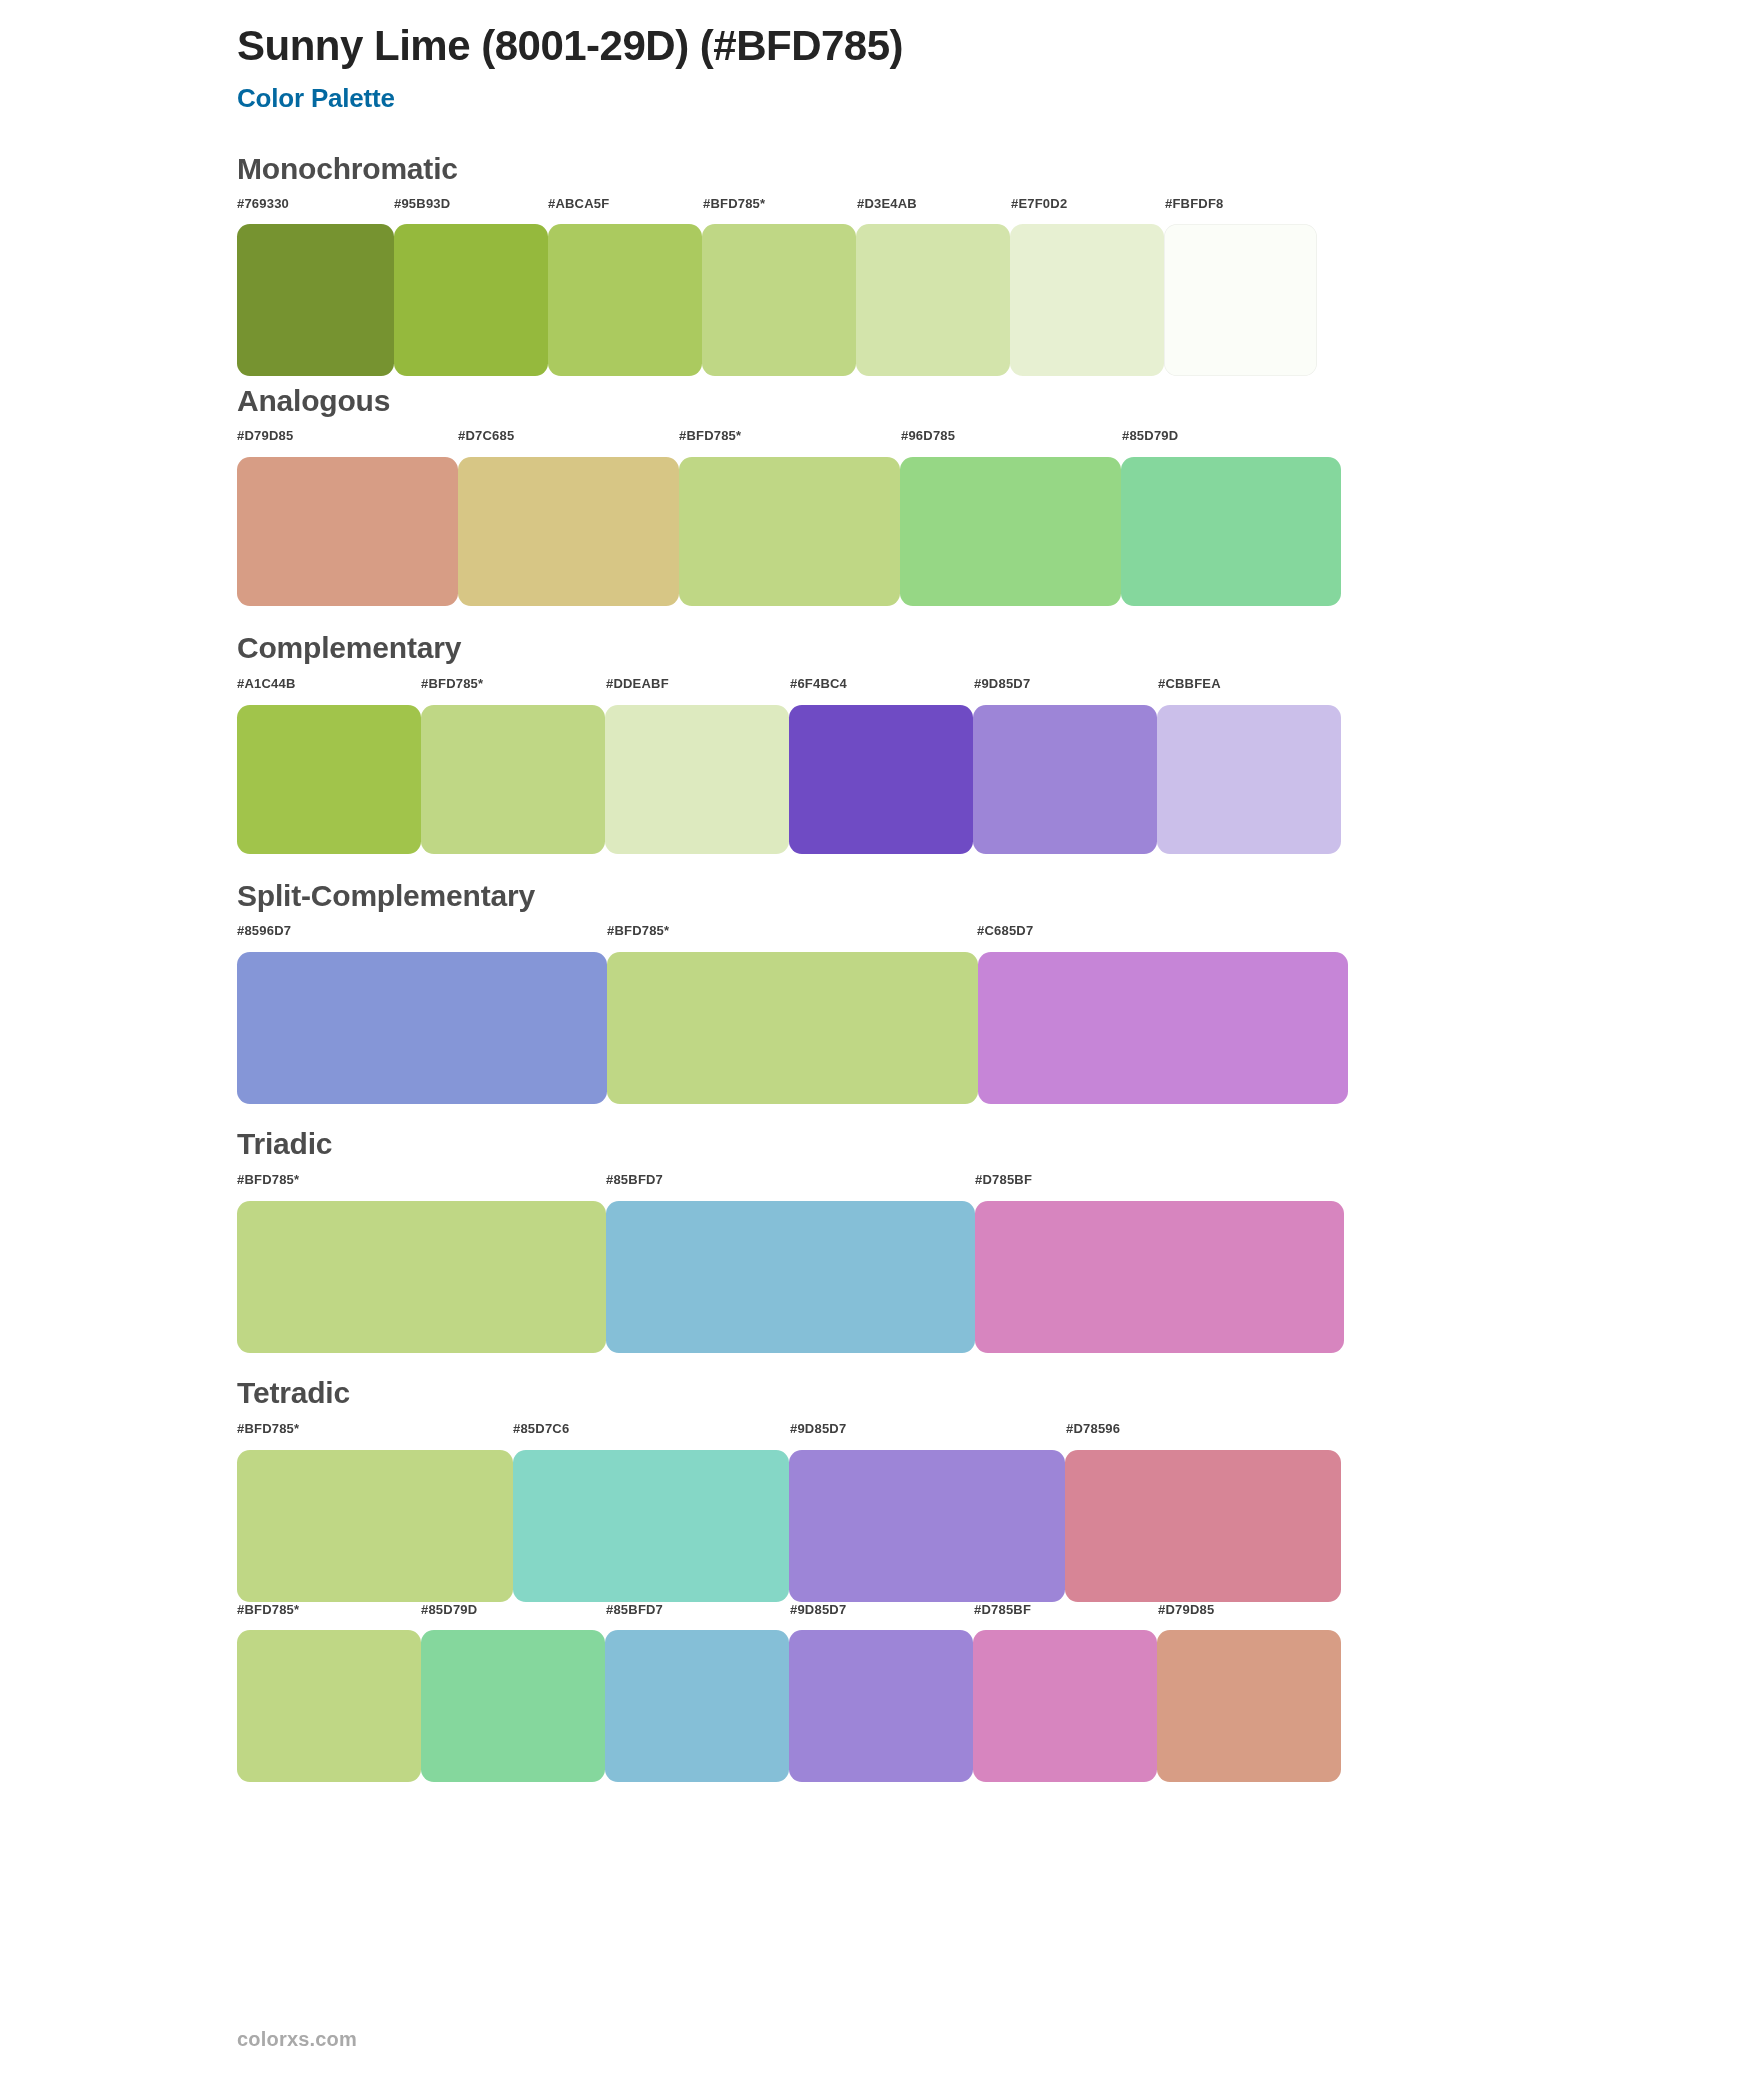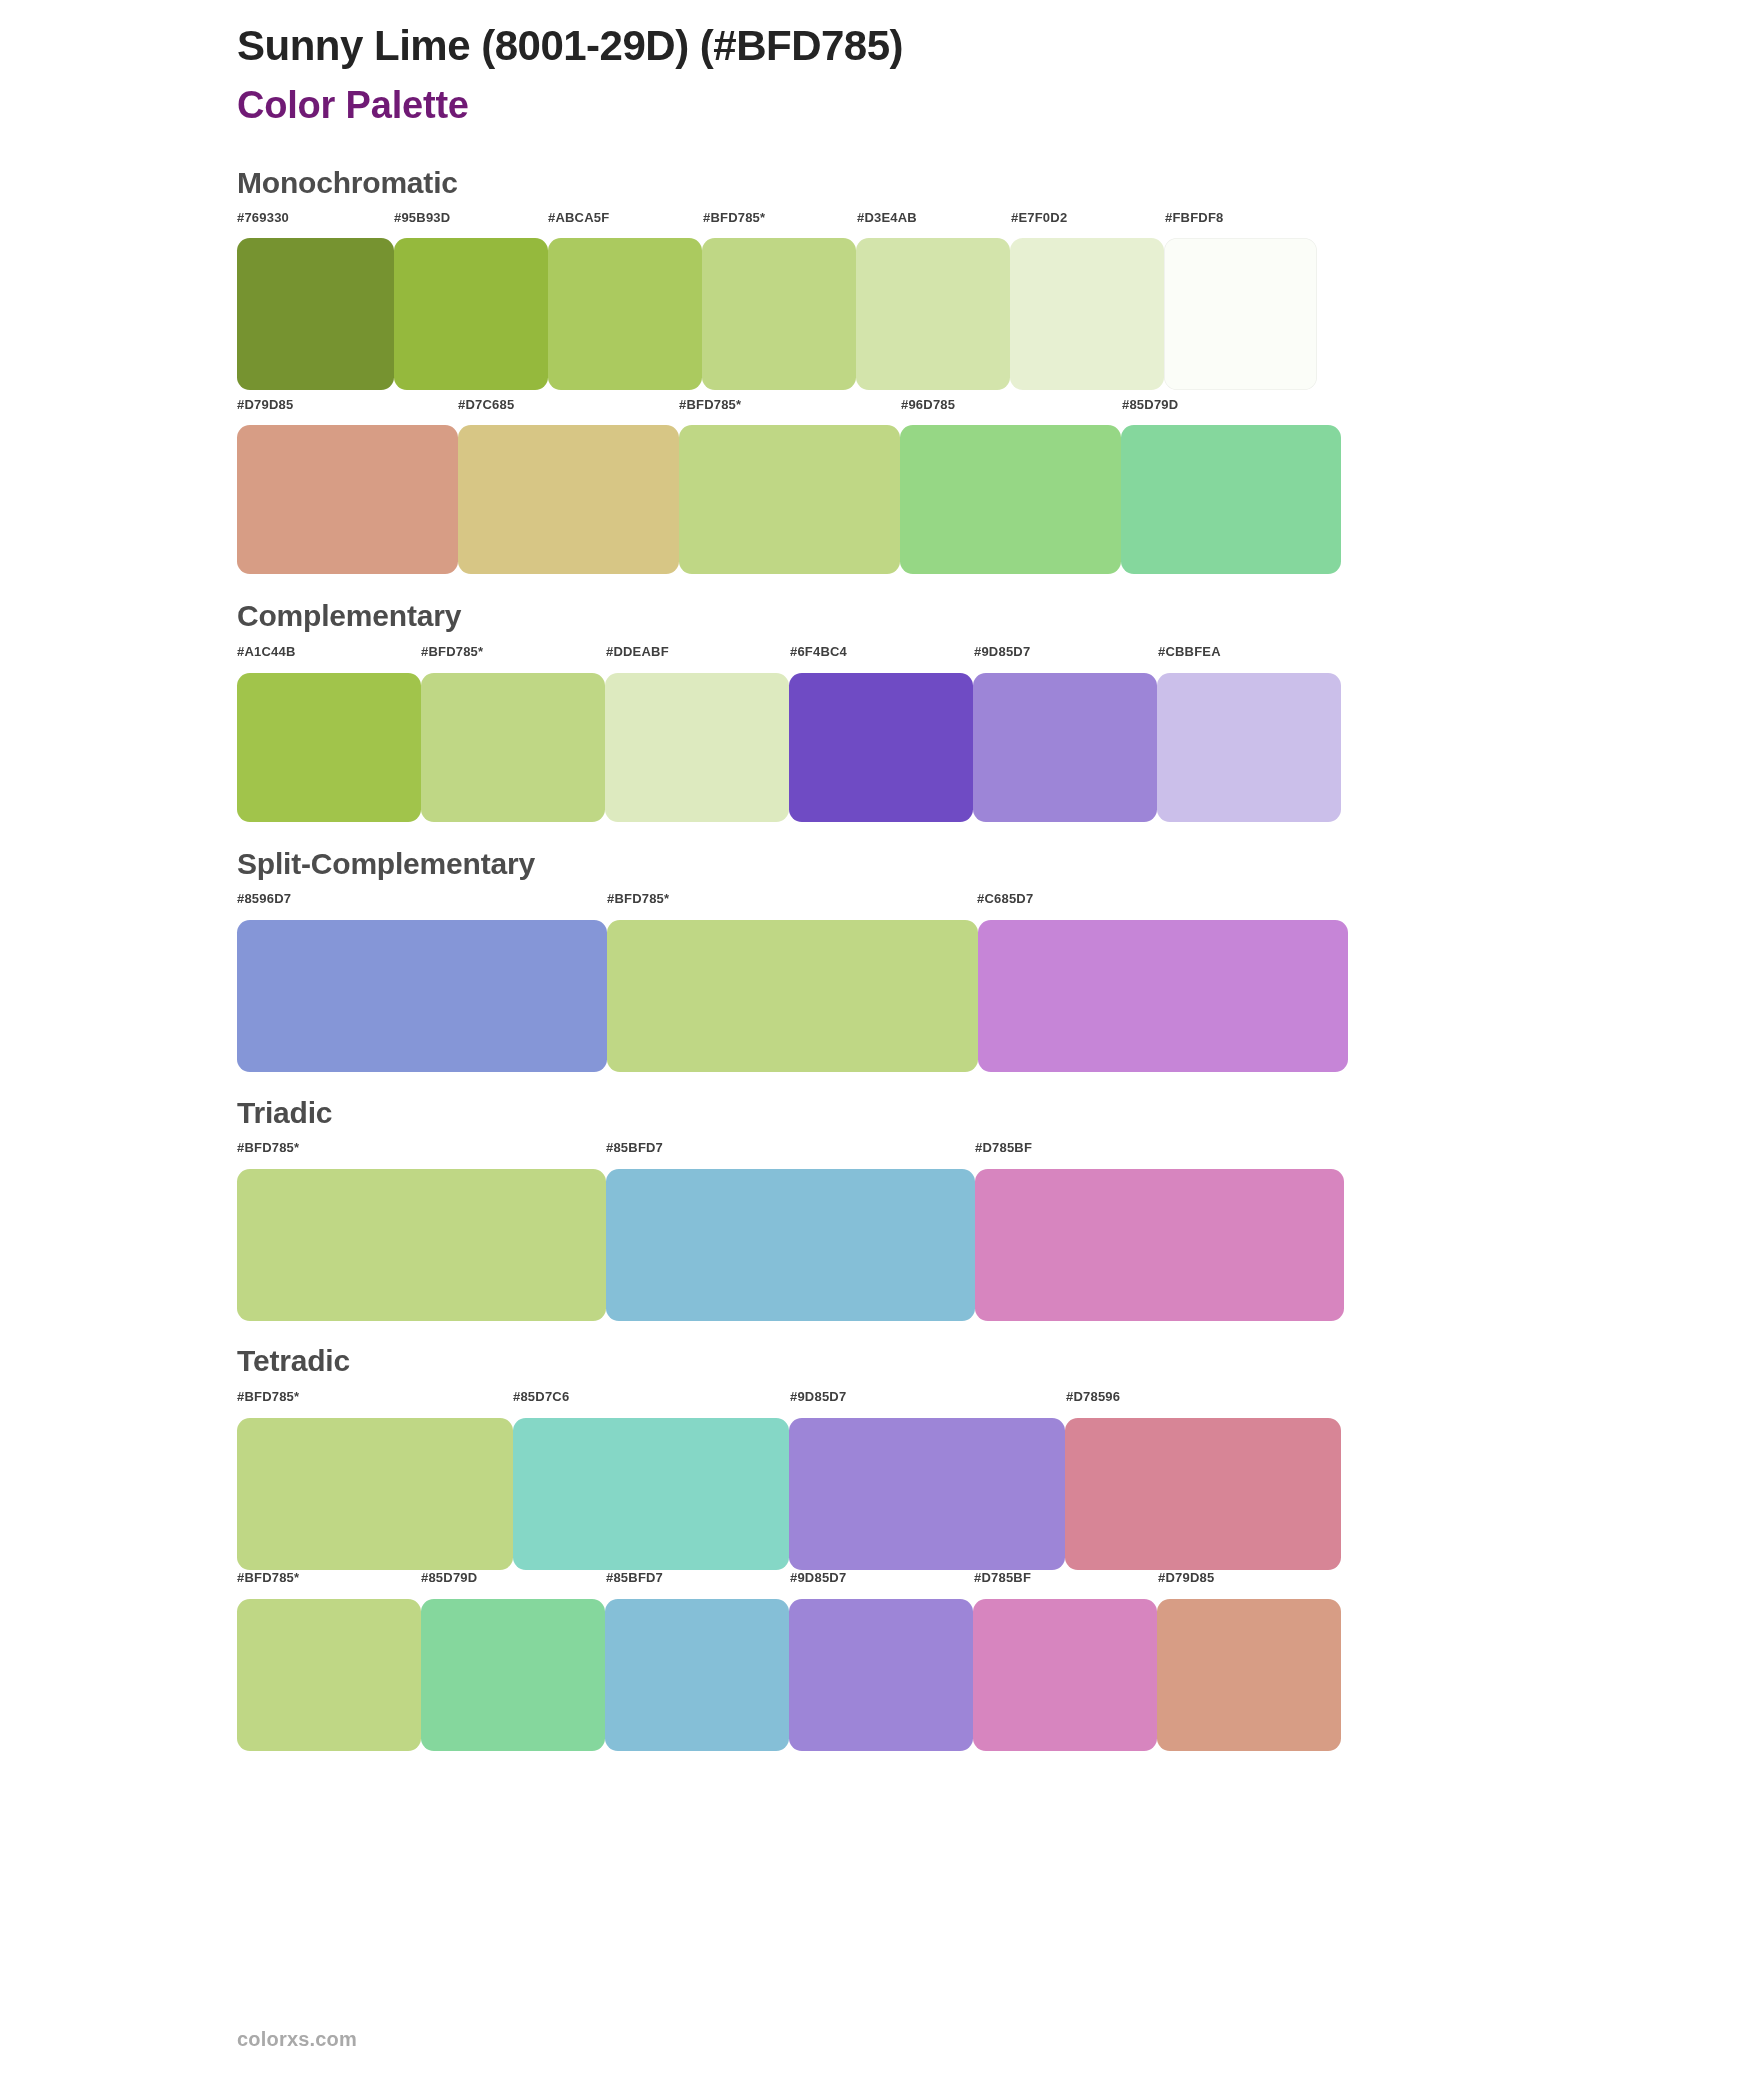--- a/index.html
+++ b/index.html
@@ -32,23 +32,23 @@
   .page-title {
     font-size: 42px;
     font-weight: 700;
     color: #242424;
     letter-spacing: -0.5px;
     line-height: 1.12;
     white-space: nowrap;
   }
 
   .page-subtitle {
-    font-size: 38px;
-    font-weight: 700;
-    color: #701a75;
+    font-size: 26px;
+    font-weight: 700;
+    color: #0369a1;
     letter-spacing: -0.2px;
     line-height: 1.15;
     margin-top: 14.4px;
   }
 
   .sections {
     margin-top: 37px;
     padding-left: 237px;
   }
 
@@ -155,20 +155,21 @@
           <div class="swatch" title="#769330" style="width: 157px; background: rgb(118, 147, 48);"></div>
           <div class="swatch" title="#95B93D" style="width: 154px; background: rgb(149, 185, 61);"></div>
           <div class="swatch" title="#ABCA5F" style="width: 154px; background: rgb(171, 202, 95);"></div>
           <div class="swatch" title="#BFD785*" style="width: 154px; background: rgb(191, 215, 133);"></div>
           <div class="swatch" title="#D3E4AB" style="width: 154px; background: rgb(211, 228, 171);"></div>
           <div class="swatch" title="#E7F0D2" style="width: 154px; background: rgb(231, 240, 210);"></div>
           <div class="swatch pale" title="#FBFDF8" style="width: 153px; background: rgb(251, 253, 248);"></div>
         </div>
       </div>
       <div class="palette-section sec-analogous">
+        <div class="section-title">Analogous</div>
         <div class="swatch-labels">
           <span class="swatch-label" style="left: 0px;">#D79D85</span>
           <span class="swatch-label" style="left: 221px;">#D7C685</span>
           <span class="swatch-label" style="left: 442px;">#BFD785*</span>
           <span class="swatch-label" style="left: 664px;">#96D785</span>
           <span class="swatch-label" style="left: 885px;">#85D79D</span>
         </div>
         <div class="swatch-row">
           <div class="swatch" title="#D79D85" style="width: 221px; background: rgb(215, 157, 133);"></div>
           <div class="swatch" title="#D7C685" style="width: 221px; background: rgb(215, 198, 133);"></div>

